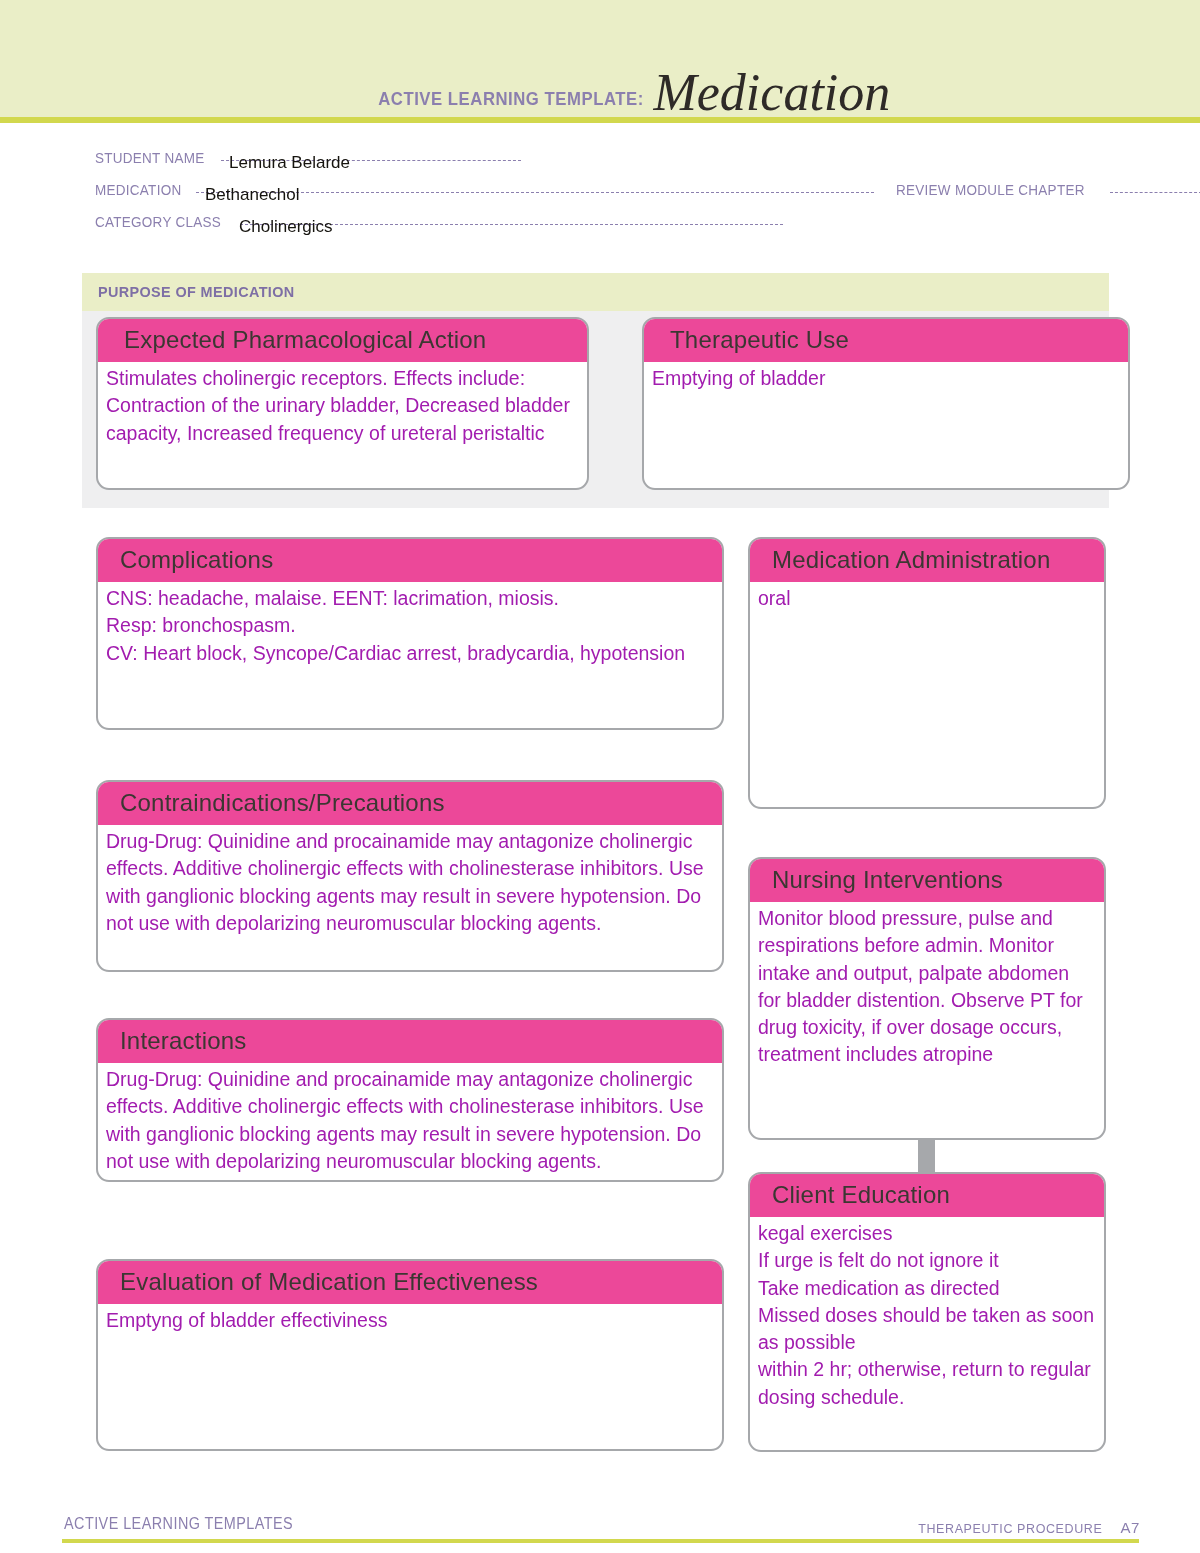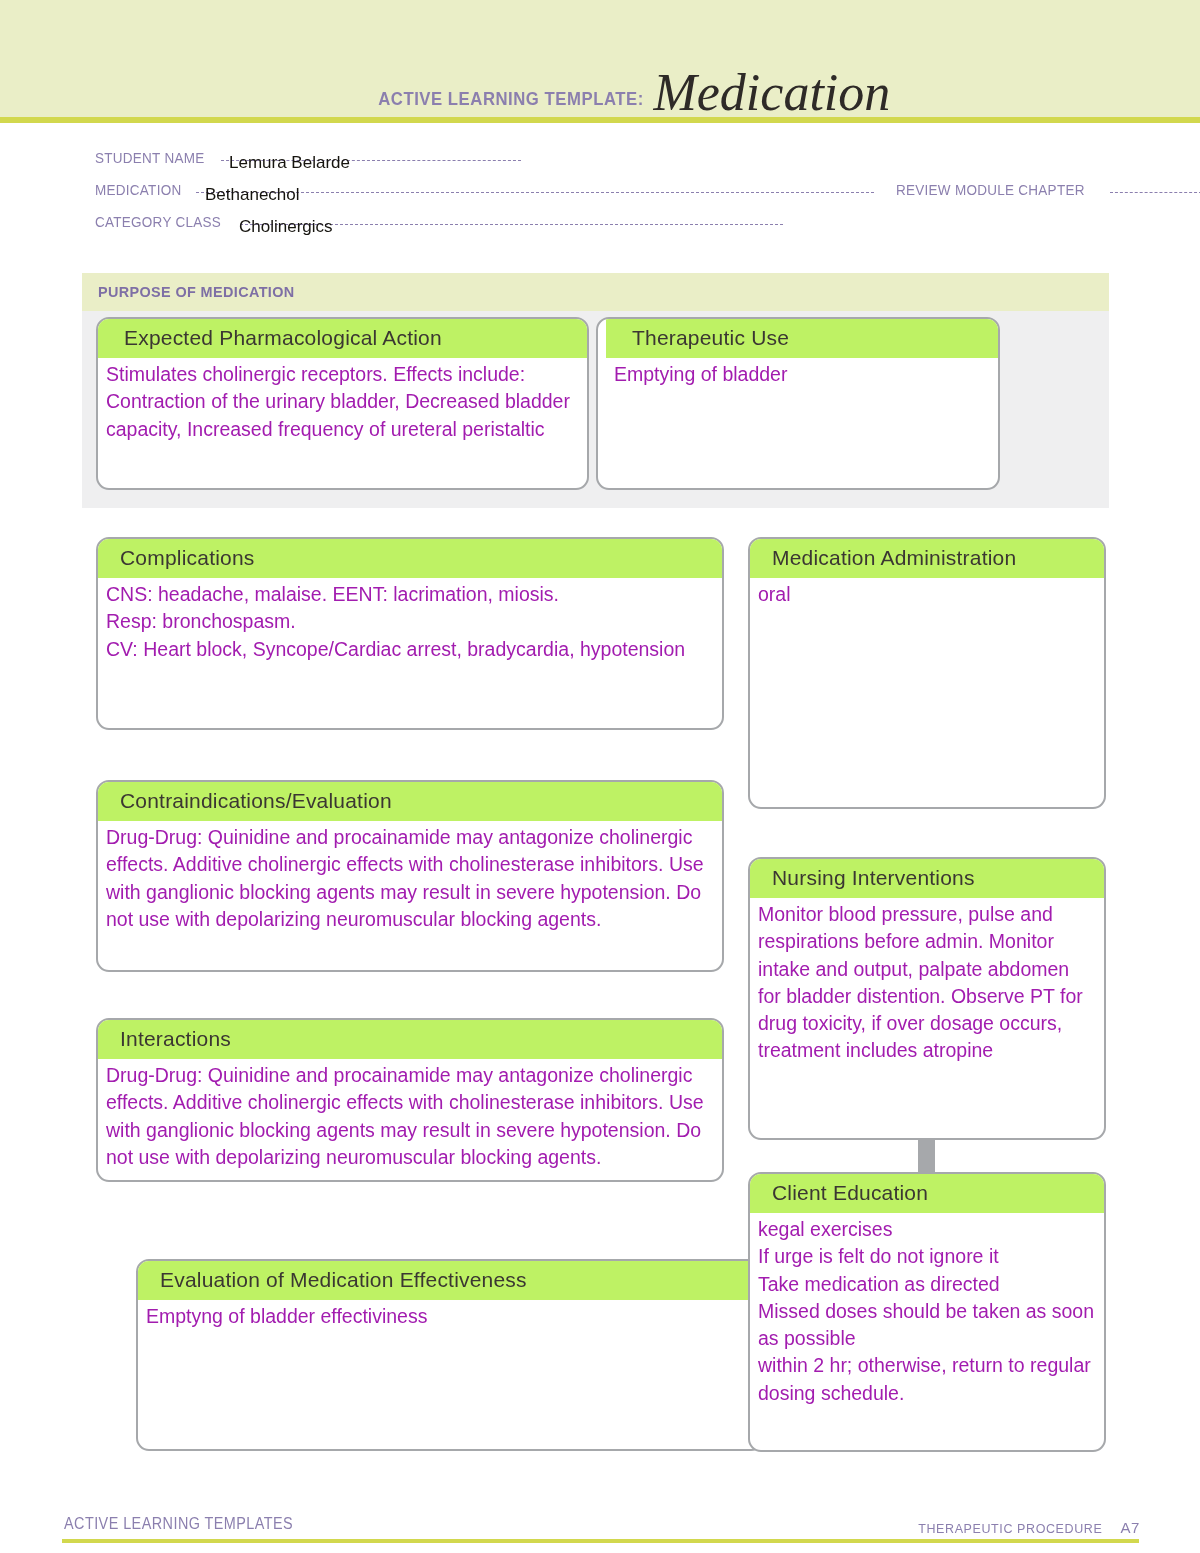--- a/index.html
+++ b/index.html
@@ -128,46 +128,46 @@
   
   .card {
     position: absolute;
     box-sizing: border-box;
     border: 2.5px solid #a6a8ab;
     border-radius: 13px;
     background: #ffffff;
     overflow: hidden;
   }
   .card-head {
-    background: #bef264;
+    background: #ec4899;
     padding: 7px 0 8px 22px;
-    font-size: 21px;
+    font-size: 24px;
     color: #3b3732;
     letter-spacing: 0.2px;
     white-space: nowrap;
   }
   .card-body {
     padding: 3px 8px 4px 8px;
     font-size: 19.5px;
     line-height: 1.41;
     color: #a21caf;
     white-space: pre-line;
   }
   .card-body.tight {
     line-height: 1.40;
   }
 
   
   #card-epa   { left: 96px;  top: 317px;  width: 493px; height: 173px; }
-  #card-tu    { left: 596px; top: 317px;  width: 404px; height: 173px; padding-left: 8px; }
+  #card-tu    { left: 642px; top: 317px;  width: 488px; height: 173px; }
 
   #card-comp  { left: 96px;  top: 537px;  width: 628px; height: 193px; }
   #card-contra{ left: 96px;  top: 780px;  width: 628px; height: 192px; }
   #card-inter { left: 96px;  top: 1018px; width: 628px; height: 164px; }
-  #card-eval  { left: 96px;  top: 1259px; width: 628px; height: 192px; margin-left: 40px; }
+  #card-eval  { left: 96px;  top: 1259px; width: 628px; height: 192px; }
 
   #card-admin { left: 748px; top: 537px;  width: 358px; height: 272px; }
   #card-nurse { left: 748px; top: 857px;  width: 358px; height: 283px; }
   #card-client{ left: 748px; top: 1172px; width: 358px; height: 280px; }
 
   #card-epa .card-head,
   #card-tu .card-head { padding-left: 26px; }
 
   .connector {
     position: absolute;
@@ -264,21 +264,21 @@
 </div>
 
 <div class="card" id="card-comp">
   <div class="card-head">Complications</div>
   <div class="card-body tight">CNS: headache, malaise. EENT: lacrimation, miosis.
 Resp: bronchospasm.
 CV: Heart block, Syncope/Cardiac arrest, bradycardia, hypotension</div>
 </div>
 
 <div class="card" id="card-contra">
-  <div class="card-head">Contraindications/Evaluation</div>
+  <div class="card-head">Contraindications/Precautions</div>
   <div class="card-body tight">Drug-Drug: Quinidine and procainamide may antagonize cholinergic effects. Additive cholinergic effects with cholinesterase inhibitors. Use with ganglionic blocking agents may result in severe hypotension. Do not use with depolarizing neuromuscular blocking agents.</div>
 </div>
 
 <div class="card" id="card-inter">
   <div class="card-head">Interactions</div>
   <div class="card-body tight">Drug-Drug: Quinidine and procainamide may antagonize cholinergic effects. Additive cholinergic effects with cholinesterase inhibitors. Use with ganglionic blocking agents may result in severe hypotension. Do not use with depolarizing neuromuscular blocking agents.</div>
 </div>
 
 <div class="card" id="card-eval">
   <div class="card-head">Evaluation of Medication Effectiveness</div>

